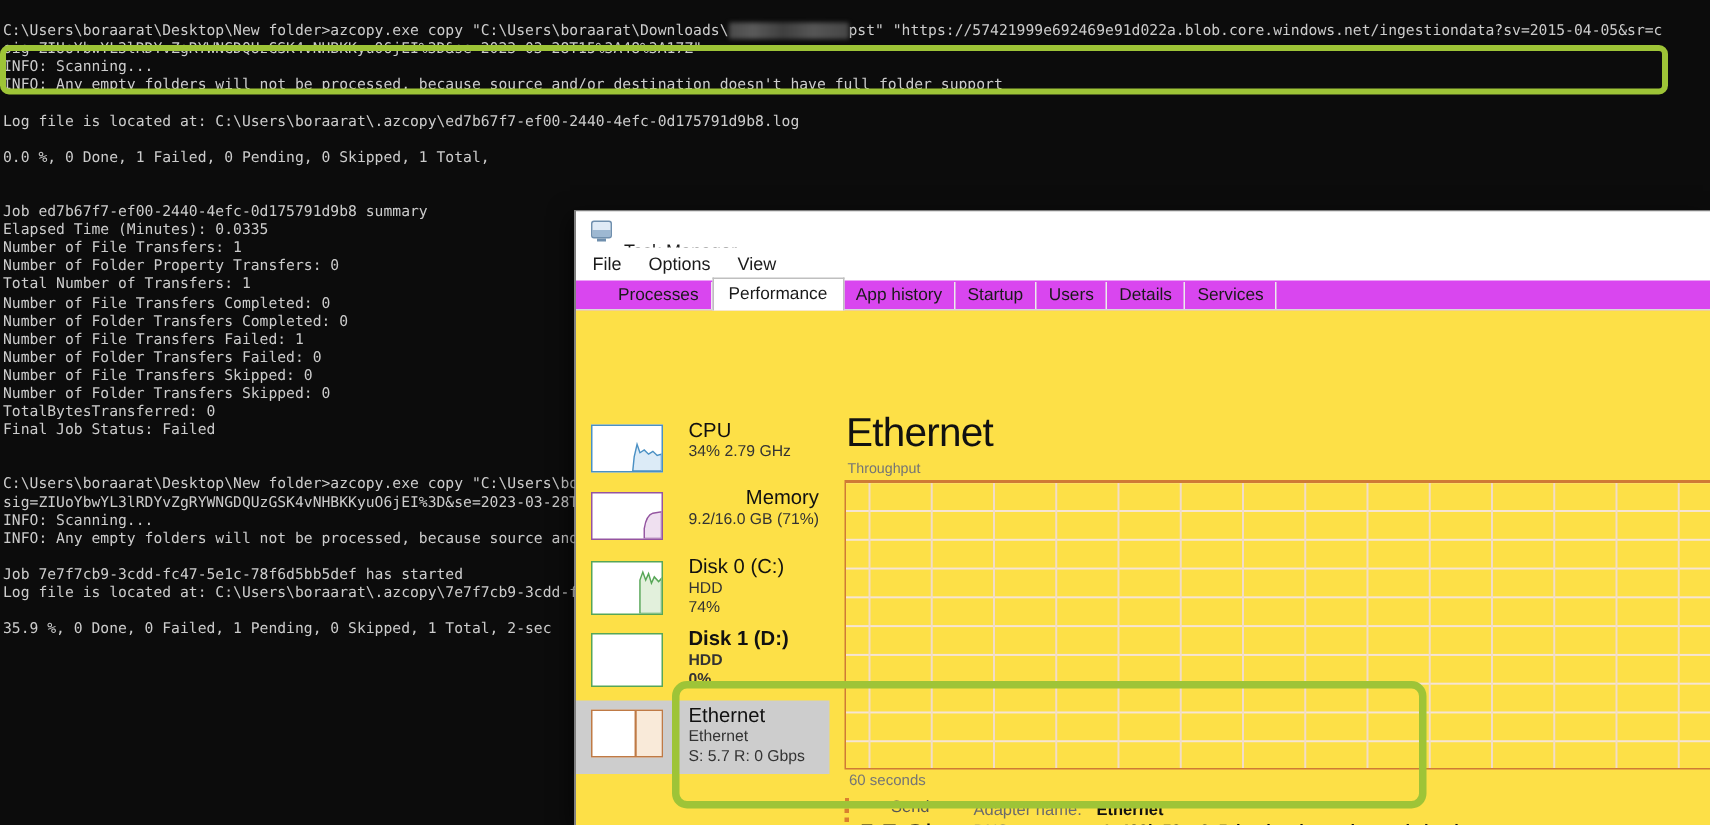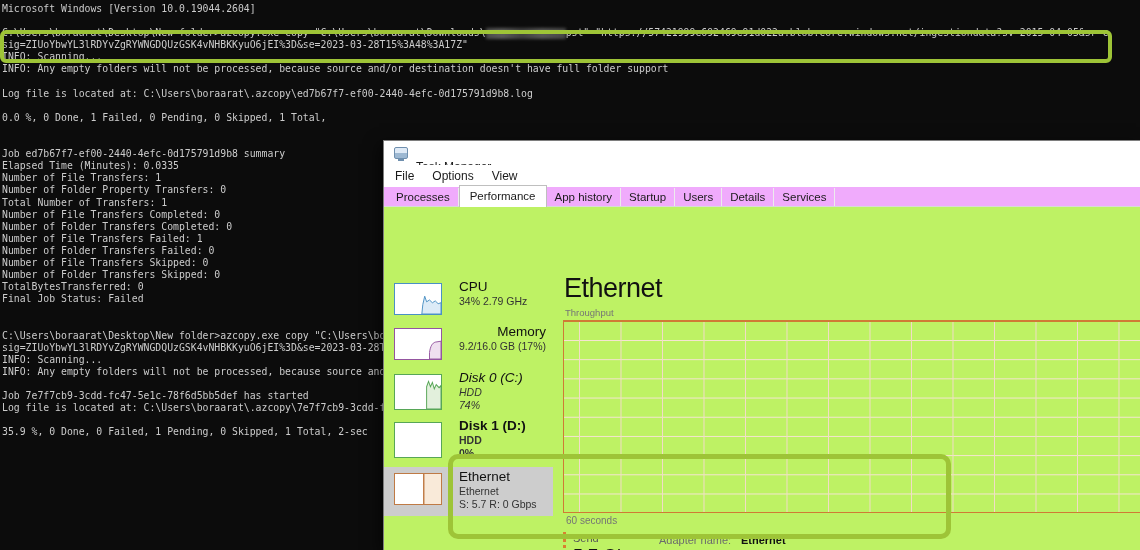--- a/index.html
+++ b/index.html
@@ -32,27 +32,27 @@
   .tm-appicon { width:14px; height:12px; border:1px solid #6f8fae; border-radius:2px;
     background:linear-gradient(180deg,#dfeaf6 55%,#9db8d2 55%); position:relative; }
   .tm-appicon::after { content:""; position:absolute; left:3px; bottom:-3px; width:6px; height:2px; background:#6f8fae; }
   .tm-title { font-size:12px; margin-left:8px;margin-top:28px; }
 
   .tm-menubar { position:absolute; left:0; top:24px; width:100%; height:22px; background:#ffffff;
     display:flex; align-items:center; font-size:12px; }
   .tm-menu-item { padding:3px 9px; }
   .tm-menu-item:first-child { margin-left:2px; }
 
-  .tm-tabstrip { position:absolute; left:0; top:46px; width:100%; height:20px; background:#f0abfc;
-    border-bottom:1px solid #d9d9d9; display:flex; align-items:flex-end; font-size:11.5px; padding-left:4px; }
+  .tm-tabstrip { position:absolute; left:0; top:46px; width:100%; height:20px; background:#d946ef;
+    border-bottom:1px solid #d9d9d9; display:flex; align-items:flex-end; font-size:11.5px; padding-left:20px; }
   .tm-tab { padding:3px 8px 3px; border-right:1px solid #ececec; color:#1a1a1a; }
   .tm-tab.active { background:#ffffff; border:1px solid #bfbfbf; border-bottom:none; margin-bottom:-1px;
     padding:4px 10px 5px; position:relative; z-index:2; }
 
-  .tm-content { position:absolute; left:0; top:66px; width:100%; height:344px; background:#bef264; }
+  .tm-content { position:absolute; left:0; top:66px; width:100%; height:344px; background:#fde047; }
 
   
   .tm-sidebar { position:absolute; left:0; top:0; width:170px; height:100%; }
   .sb-item { position:absolute; left:0; width:169px; }
   .sb-item.selected { background:#cdcdcd; }
   .sb-mini { position:absolute; left:10px; top:6px; width:48px; height:32px; background:#ffffff; }
   .sb-mini svg { display:block; width:100%; height:100%; }
   .sb-text { position:absolute; left:75px; top:2px; }
   .sb-title { font-size:13.5px; line-height:16px; color:#111; }
   .sb-sub { font-size:10.5px; line-height:12.5px; color:#333; }
@@ -64,35 +64,34 @@
   .tm-chart { position:absolute; left:179px; top:113px; width:578px; height:193px;
     border:1px solid #cf7b35; border-top-width:2px;
     background-image:
       linear-gradient(to right, #f2dcc7 1px, transparent 1px),
       linear-gradient(to bottom, #f6e4d3 1px, transparent 1px);
     background-size:41.5px 19.2px; background-position:15px 18px; }
   .time-label { position:absolute; left:182px; top:308px; font-size:10px; color:#757575; }
 
   .send-block { position:absolute; left:179px; top:325px; padding-left:7px;
     border-left:3px dotted #d9802f; }
-  .io-label { font-size:11px; color:#555; line-height:13px; }
+  .io-label { font-size:11px; color:#555; line-height:13px;margin-left:21px; }
   .io-value { font-size:18px; color:#111; line-height:22px; position:relative; z-index:2; }
 
   .nic-details { position:absolute; left:265px; top:326px; font-size:11px; line-height:14.2px; }
   .nic-row { display:flex; }
-  .nic-label { width:82px; color:#6b6b6b;margin-left:10px; }
+  .nic-label { width:82px; color:#6b6b6b; }
   .nic-value { color:#111; font-weight:700; }
 </style>
 </head>
 <body>
 
 <div class="screen">
 
   <div class="terminal" id="terminal">
-      <div class="term-line">Microsoft Windows [Version 10.0.19044.2604]</div>
       <div class="term-line"></div>
       <div class="term-line"><span>C:\Users\boraarat\Desktop\New folder&gt;azcopy.exe copy "C:\Users\boraarat\Downloads\</span><span class="redacted"></span><span>pst" "https://57421999e692469e91d022a.blob.core.windows.net/ingestiondata?sv=2015-04-05&amp;sr=c</span></div>
       <div class="term-line">sig=ZIUoYbwYL3lRDYvZgRYWNGDQUzGSK4vNHBKKyuO6jEI%3D&amp;se=2023-03-28T15%3A48%3A17Z"</div>
       <div class="term-line">INFO: Scanning...</div>
       <div class="term-line">INFO: Any empty folders will not be processed, because source and/or destination doesn't have full folder support</div>
       <div class="term-line"></div>
       <div class="term-line">Log file is located at: C:\Users\boraarat\.azcopy\ed7b67f7-ef00-2440-4efc-0d175791d9b8.log</div>
       <div class="term-line"></div>
       <div class="term-line">0.0 %, 0 Done, 1 Failed, 0 Pending, 0 Skipped, 1 Total,</div>
       <div class="term-line"></div>
@@ -163,24 +162,24 @@
             </div>
           </div>
           <div class="sb-item" style="top: 115px; height: 46px; text-align: right;">
             <div class="sb-mini" style="border: 1px solid rgb(148, 85, 160); height: 32px;">
               <svg viewBox="0 0 48 32" preserveAspectRatio="none">
                 <path d="M36,32 L36,25 C37,18 39,15 42,14 L48,13 L48,32 Z" fill="#efe0f0" stroke="#9455a0" stroke-width="1"></path>
               </svg>
             </div>
             <div class="sb-text">
               <div class="sb-title">Memory</div>
-              <div class="sb-sub">9.2/16.0 GB (17%)</div>
-            </div>
-          </div>
-          <div class="sb-item" style="top: 161px; height: 46px; font-style: italic;">
+              <div class="sb-sub">9.2/16.0 GB (71%)</div>
+            </div>
+          </div>
+          <div class="sb-item" style="top: 161px; height: 46px;">
             <div class="sb-mini" style="border: 1px solid rgb(87, 166, 87); height: 36px;">
               <svg viewBox="0 0 48 32" preserveAspectRatio="none">
                 <path d="M33,32 L33,11 L35,6 L37,11 L39,7 L41,13 L43,9 L46,12 L48,10 L48,32 Z" fill="#e2f0dc" stroke="#57a657" stroke-width="1"></path>
               </svg>
             </div>
             <div class="sb-text">
               <div class="sb-title">Disk 0 (C:)</div>
               <div class="sb-sub">HDD</div>
               <div class="sb-sub">74%</div>
             </div>

